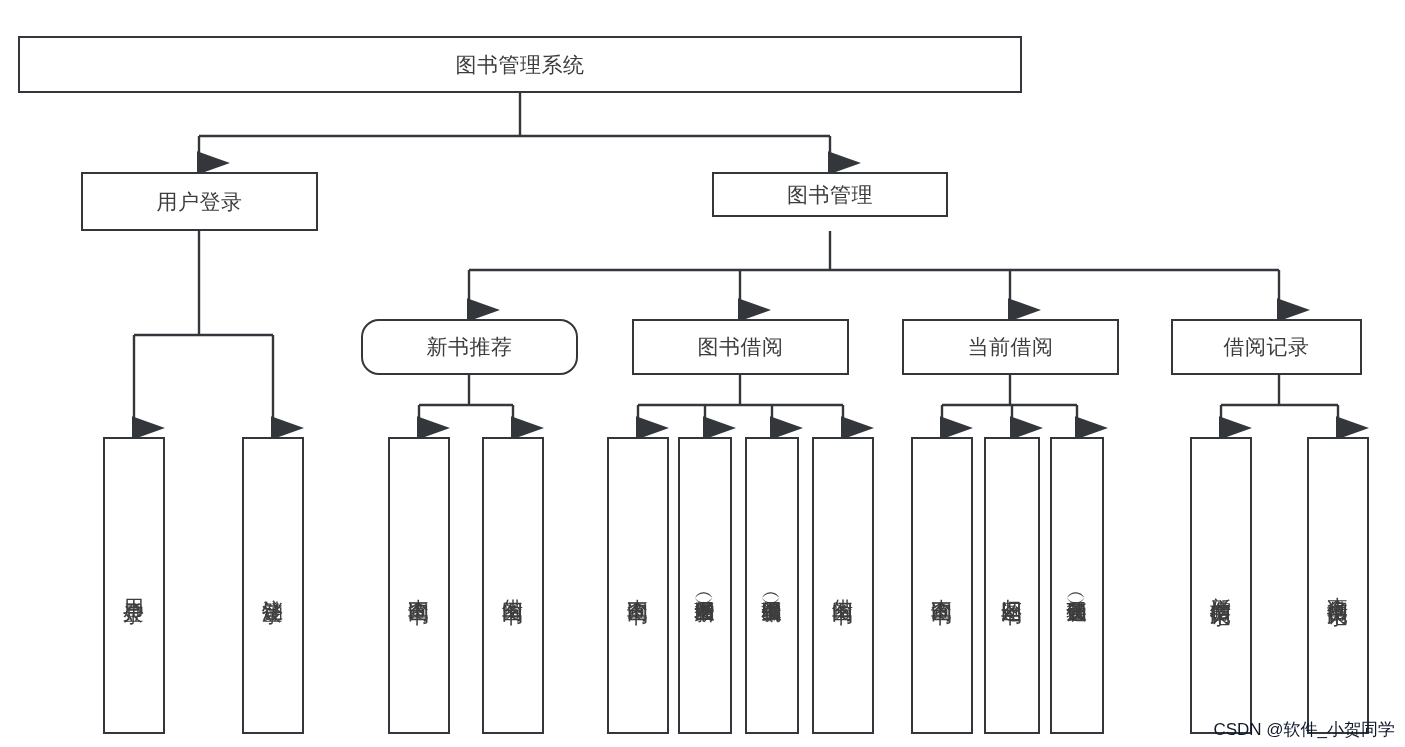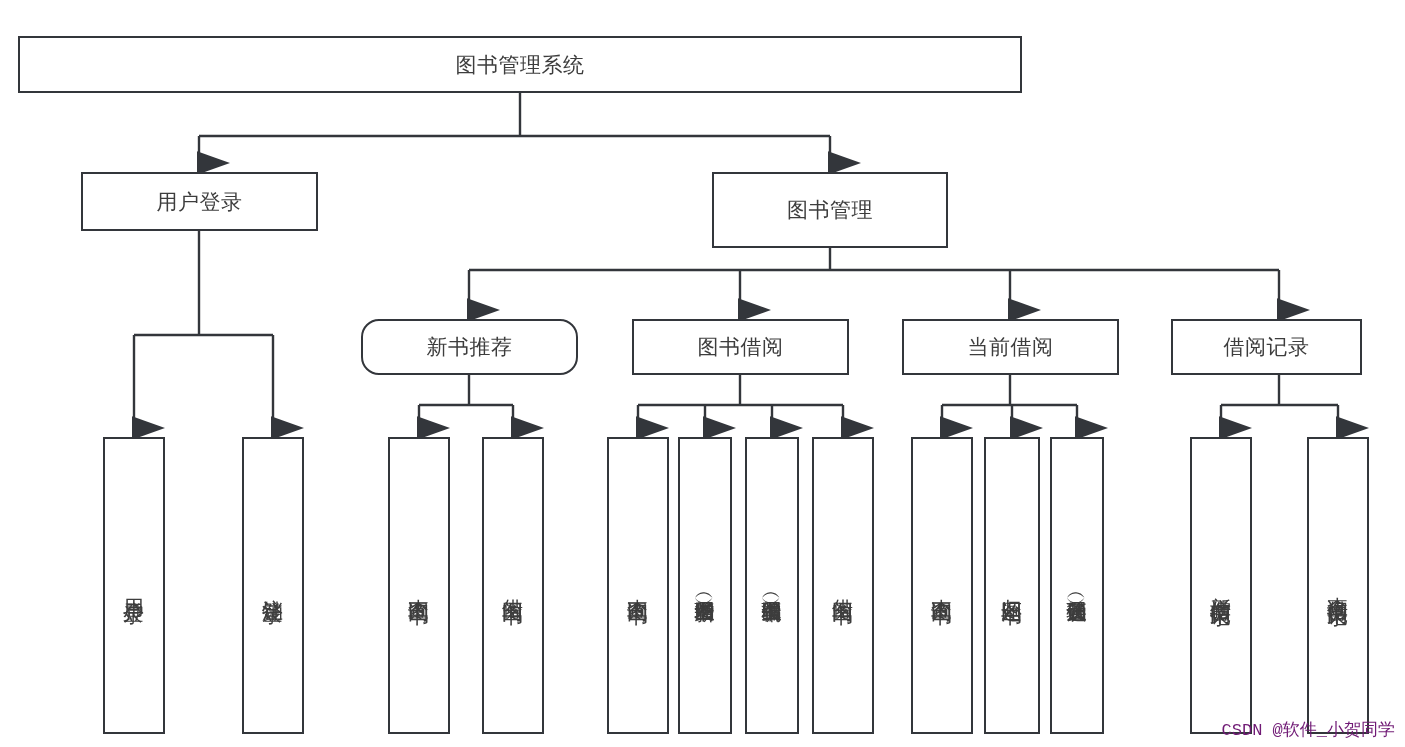--- a/index.html
+++ b/index.html
@@ -59,23 +59,23 @@
     fill: none;
   }
   .arrow-head {
     fill: #33363b;
   }
   #watermark {
     position: absolute;
     right: 10px;
     bottom: 6px;
     font-size: 17px;
-    color: #701a75;
+    color: #0f172a;
     white-space: nowrap;
-    font-family: Liberation Mono, monospace;
+    font-family: Liberation Sans, sans-serif;
   }
 </style>
 </head>
 <body>
 
 <div id="diagram-root">
 
   <svg class="connectors" viewBox="0 0 1405 747">
     <defs>
       <marker id="arrow" viewBox="0 0 12 14" refX="6" refY="13" markerWidth="12" markerHeight="14" orient="auto-start-reverse">
@@ -124,21 +124,21 @@
     <path class="conn" d="M 1338 405 L 1338 428" marker-end="url(#arrow)"></path>
   </svg>
 
   <div class="node-box horiz" style="left:18px; top:12px; width:1004px; height:57px;margin-top:24px;">
     <span class="node-label">图书管理系统</span>
   </div>
 
   <div class="node-box horiz" style="left:81px; top:172px; width:237px; height:59px;">
     <span class="node-label">用户登录</span>
   </div>
-  <div class="node-box horiz" style="left:712px; top:172px; width:236px; height:76px;">
+  <div class="node-box horiz" style="left:712px; top:172px; width:236px; height:45px;">
     <span class="node-label">图书管理</span>
   </div>
 
   <div class="node-box horiz" style="left:361px; top:319px; width:217px; height:56px;border-radius:18px;">
     <span class="node-label">新书推荐</span>
   </div>
   <div class="node-box horiz" style="left:632px; top:319px; width:217px; height:56px;">
     <span class="node-label">图书借阅</span>
   </div>
   <div class="node-box horiz" style="left:902px; top:319px; width:217px; height:56px;">

